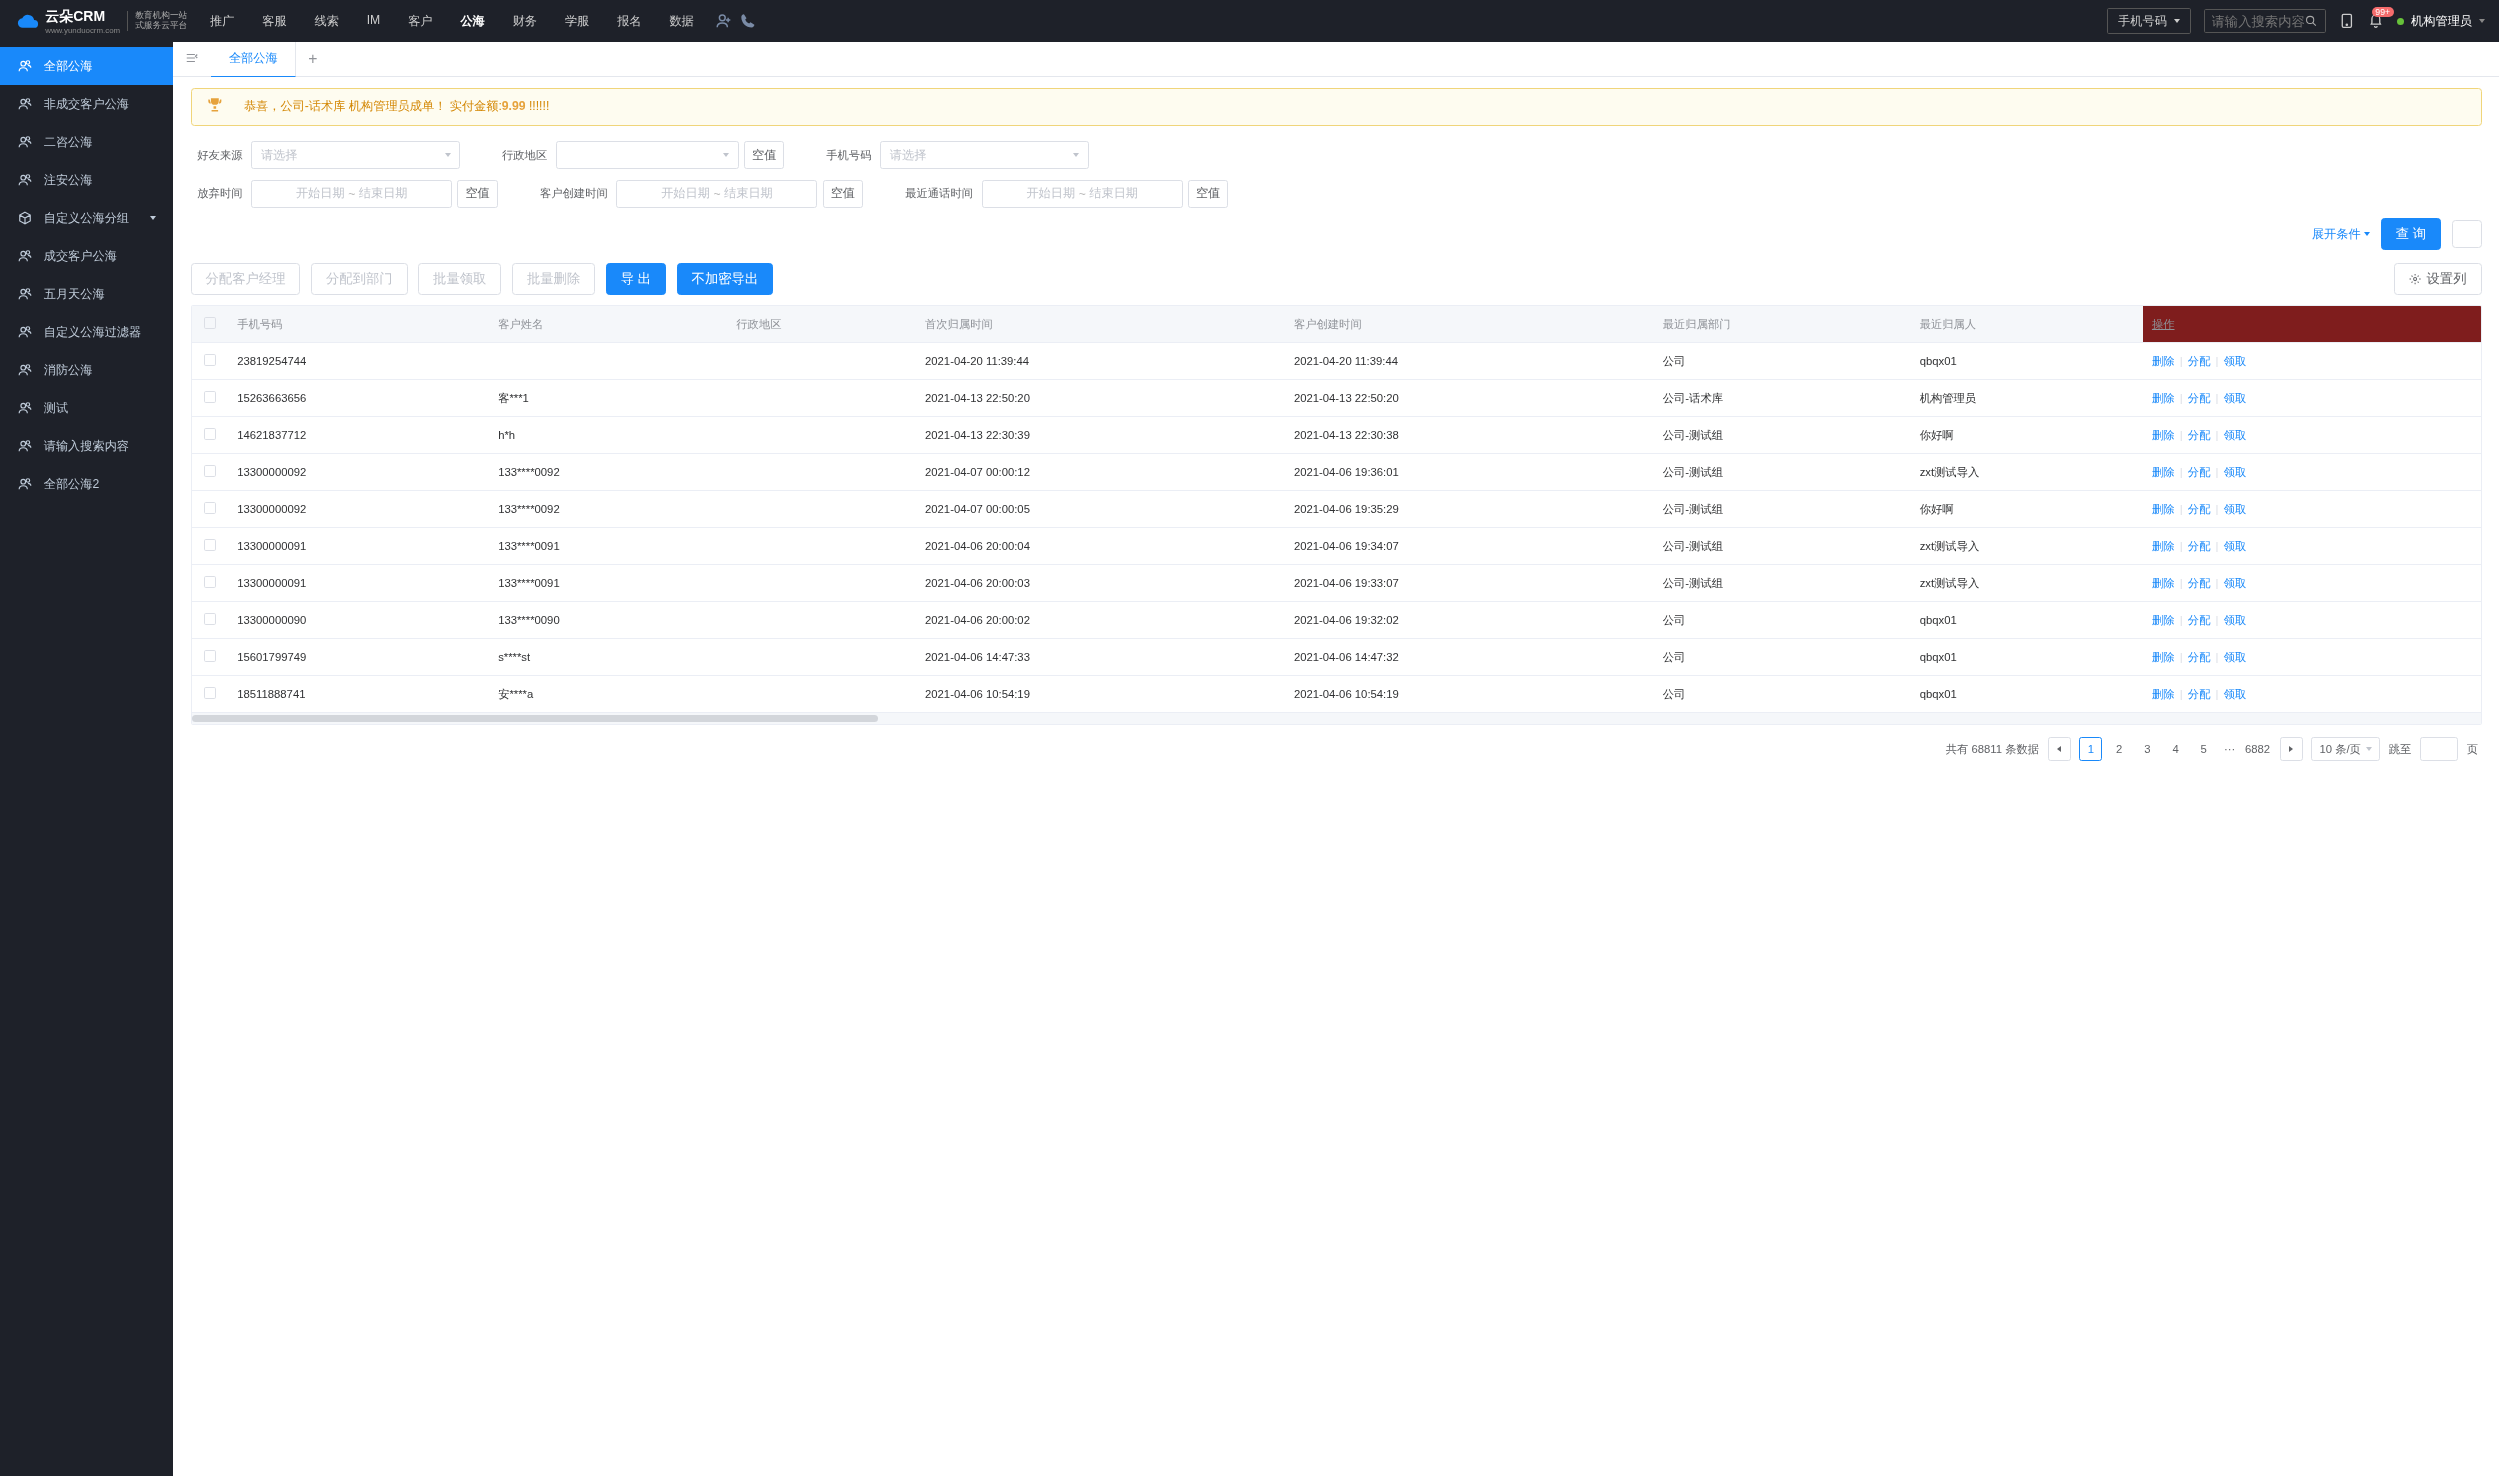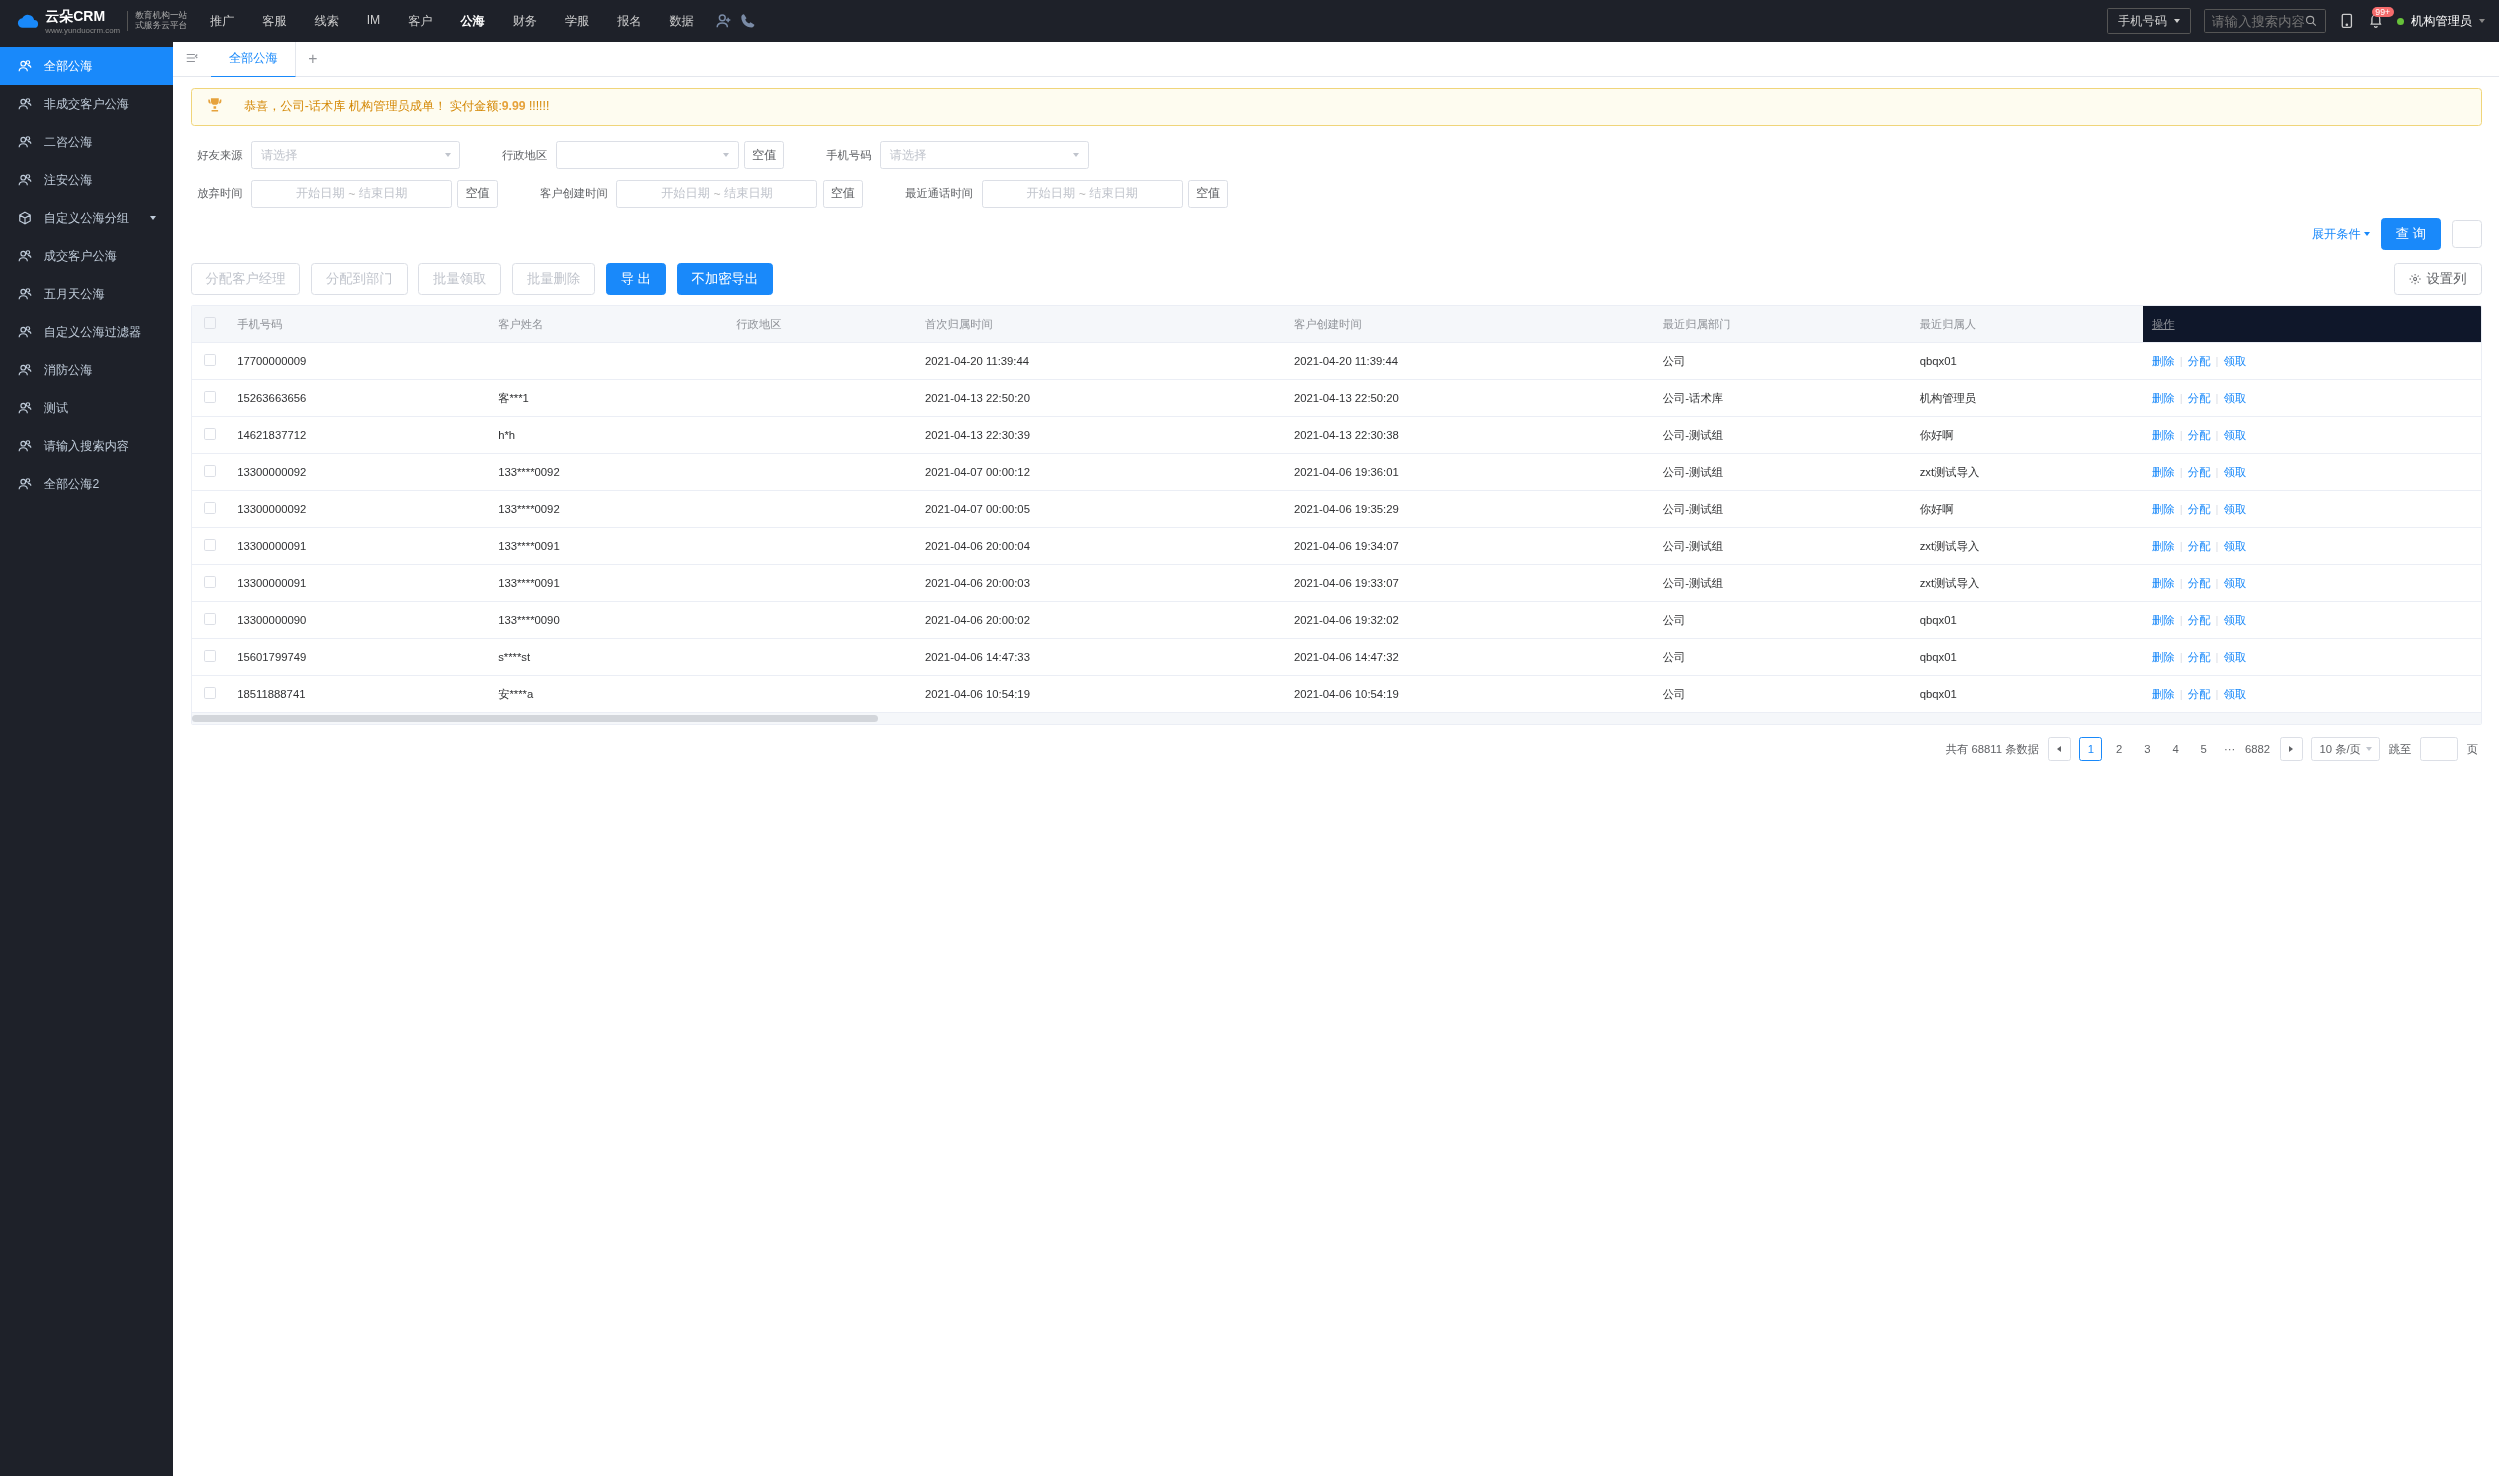--- a/index.html
+++ b/index.html
@@ -66,21 +66,21 @@
 .btn-gear { display: flex; align-items: center; gap: 5.2px; }
 
 
 .table-wrap { border: 0.9px solid #ebeef5; border-radius: 1.7px; overflow: hidden; }
 table { width: 100%; border-collapse: collapse; }
 th, td { padding: 10.5px 8.7px; text-align: left; border-bottom: 0.9px solid #ebeef5; white-space: nowrap; font-size: 11.3px; }
 thead th { background: #f5f7fa; color: #909399; font-weight: 500; position: sticky; top: 0; }
 .col-check { width: 37px; text-align: center; }
 .chk { width: 12.2px; height: 12.2px; border: 0.9px solid #dcdfe6; border-radius: 1.7px; display: inline-block; cursor: pointer; }
 .ops-col { position: sticky; right: 0; background: #fff; box-shadow: -1.7px 0 3.5px rgba(0,0,0,0.06); }
-thead .ops-col { background: #0f172a; text-decoration: underline; }
+thead .ops-col { background: #7f1d1d; text-decoration: underline; }
 .op-link { color: #1989fa; cursor: pointer; }
 .op-sep { color: #dcdfe6; margin: 0 5.2px; }
 .hscroll { height: 10.5px; background: #f5f7fa; position: relative; }
 .hscroll-thumb { position: absolute; left: 0; top: 1.7px; height: 7px; width: 30%; background: #d3d6db; border-radius: 3.5px; }
 
 
 .pagination { display: flex; align-items: center; justify-content: flex-end; gap: 8.7px; padding: 12.2px 3.5px; font-size: 11.3px; color: #606266; }
 .pg-btn { min-width: 23px; height: 24.4px; border: 0.9px solid transparent; display: flex; align-items: center; justify-content: center; cursor: pointer; border-radius: 2.6px; }
 .pg-btn.bordered { border-color: #dcdfe6; }
 .pg-btn.active { border: 0.9px solid #1989fa; color: #1989fa; }
@@ -422,21 +422,21 @@
                   <th>首次归属时间</th>
                   <th>客户创建时间</th>
                   <th>最近归属部门</th>
                   <th>最近归属人</th>
                   <th class="ops-col">操作</th>
                 </tr>
               </thead>
             <tbody id="tbody">
                 <tr>
                   <td class="col-check"><span class="chk"></span></td>
-                  <td>17700000009</td>
+                  <td>23819254744</td>
                   <td></td>
                   <td></td>
                   <td>2021-04-20 11:39:44</td>
                   <td>2021-04-20 11:39:44</td>
                   <td>公司</td>
                   <td>qbqx01</td>
                   <td class="ops-col"><span class="op-link">删除</span><span class="op-sep">|</span><span class="op-link">分配</span><span class="op-sep">|</span><span class="op-link">领取</span></td>
                 </tr>
                 <tr>
                   <td class="col-check"><span class="chk"></span></td>

